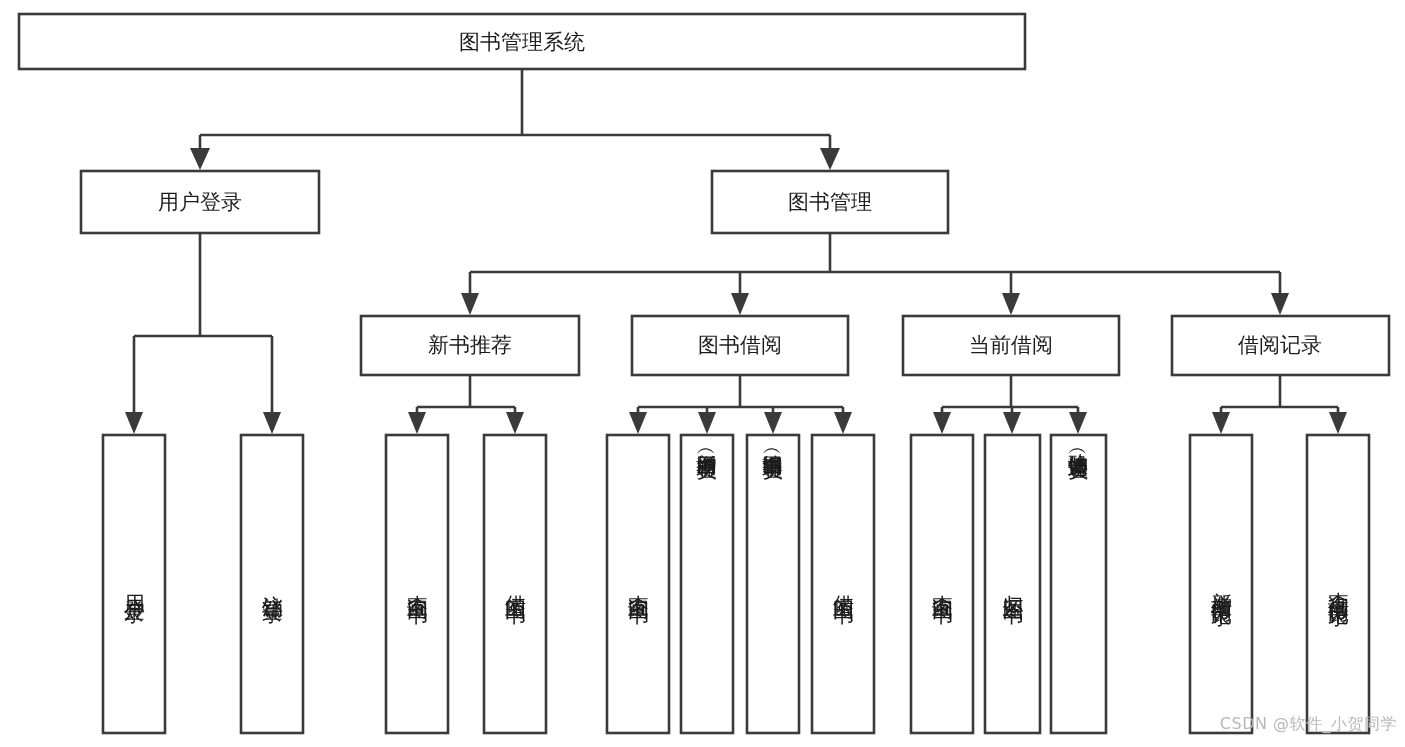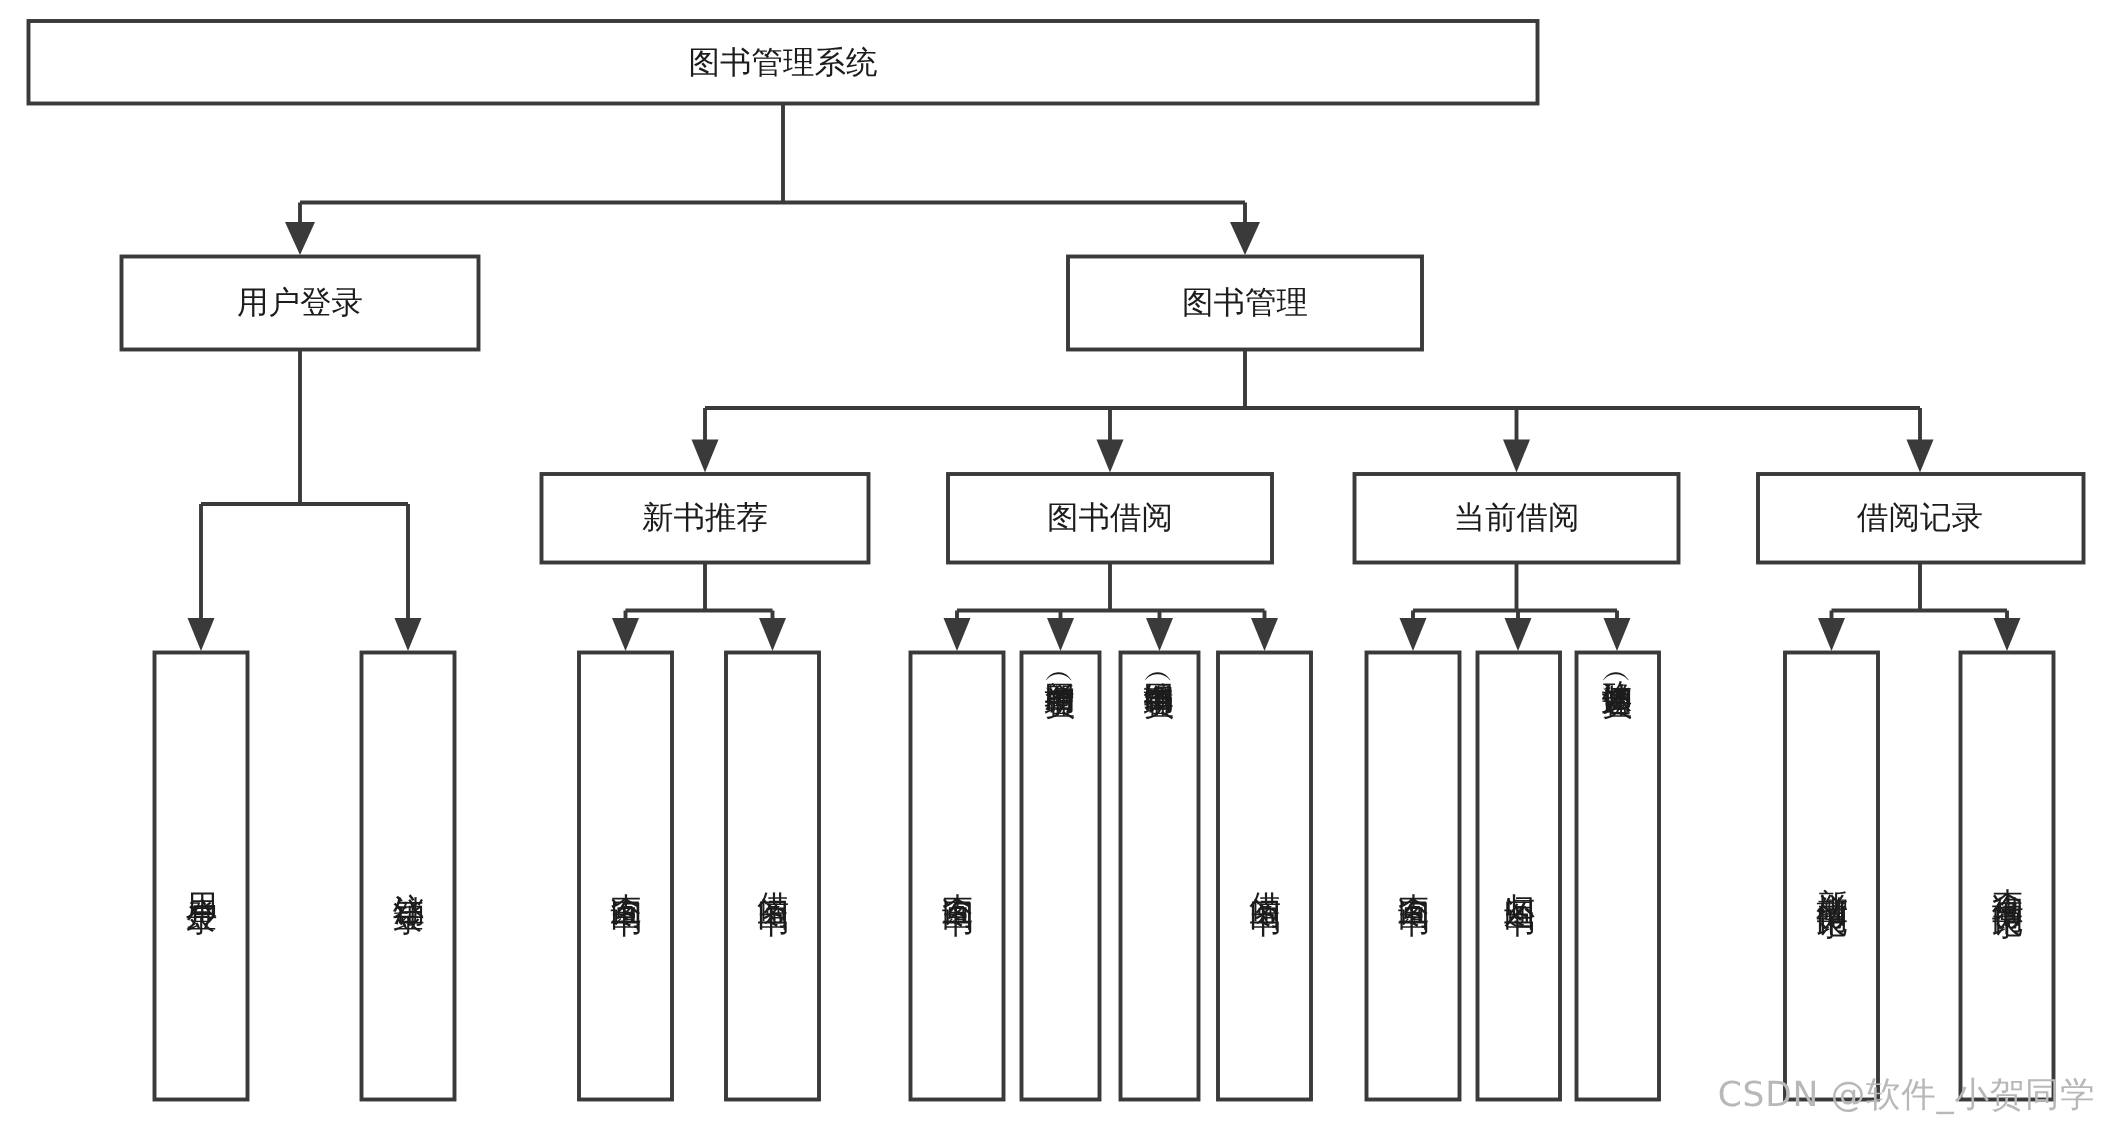--- a/index.html
+++ b/index.html
@@ -66,23 +66,23 @@
   }
   .vbox-wrap {
     position: absolute;
     display: flex;
     align-items: center;
     justify-content: center;
   }
   .watermark {
     position: absolute;
     right: 8px;
-    bottom: 2px;
-    font-family: "DejaVu Sans", "Liberation Sans", sans-serif;
-    font-size: 23px;
+    bottom: 12px;
+    font-family: "DejaVu Sans", "Liberation Sans", sans-serif;
+    font-size: 16px;
     color: #b8b8b8;
     white-space: nowrap;
     letter-spacing: 0.5px;
   }
 </style>
 </head>
 <body>
 
 <div id="diagram-root">
 

